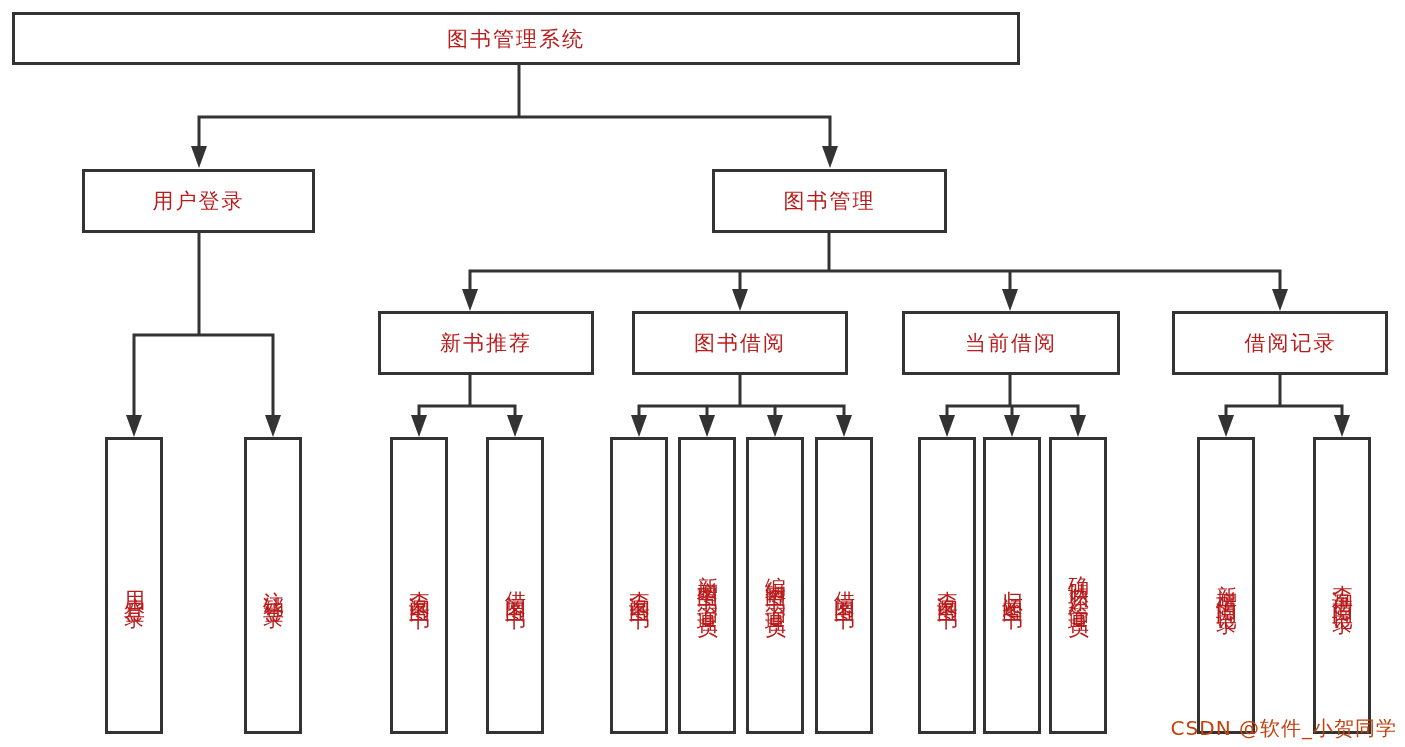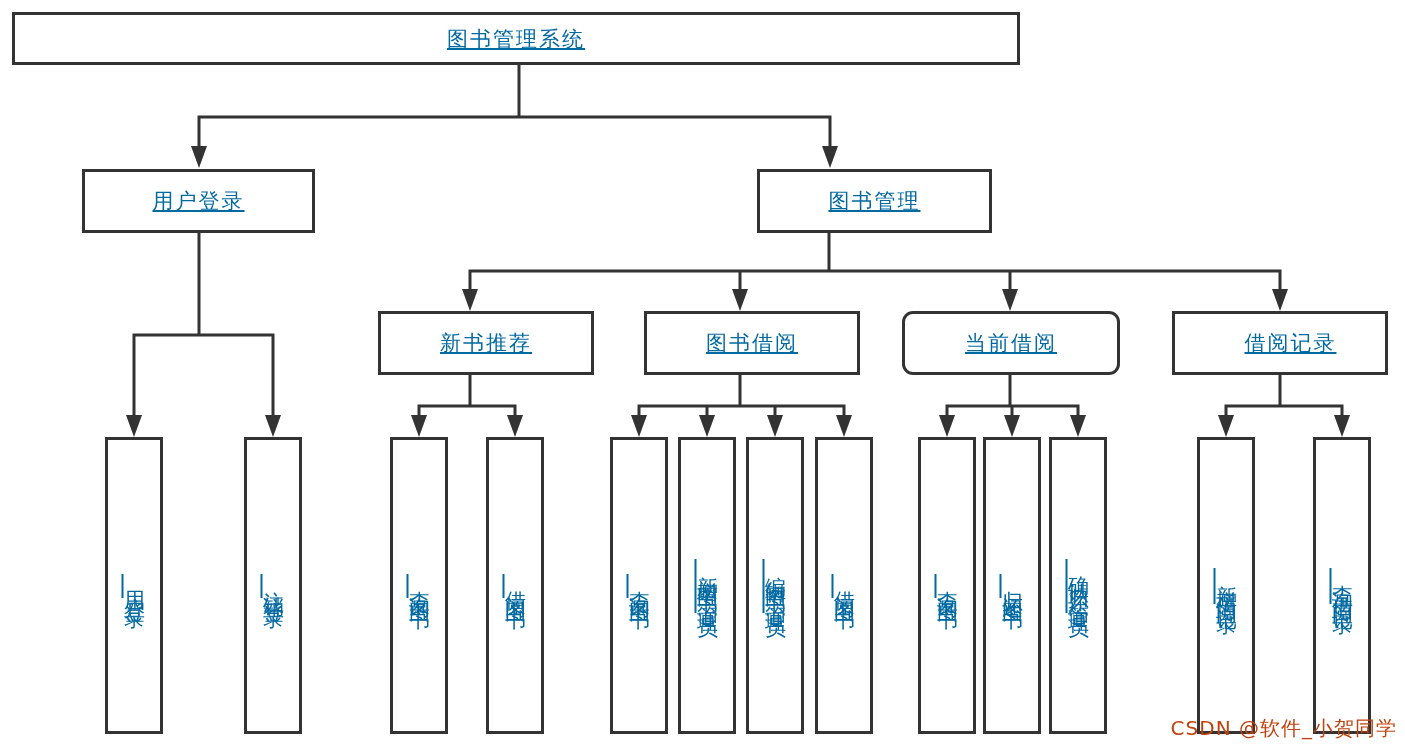--- a/index.html
+++ b/index.html
@@ -3,36 +3,36 @@
 <meta charset="utf-8">
 <style>
   html,body{margin:0;padding:0;background:#ffffff;}
   .canvas{
     position:relative;width:1405px;height:747px;background:#ffffff;
     overflow:hidden;font-family:"DejaVu Sans","Liberation Sans",sans-serif;
   }
   .wires{position:absolute;left:0;top:0;z-index:1;}
   .node{
     position:absolute;box-sizing:border-box;background:#ffffff;
-    border:3px solid #333333;color:#0369a1;z-index:2;
-    display:flex;align-items:center;justify-content:center;text-decoration:underline;
+    border:3px solid #333333;color:#b91c1c;z-index:2;
+    display:flex;align-items:center;justify-content:center;
   }
   .hnode{font-size:21px;letter-spacing:2px;white-space:nowrap;}
   .leaf{
     width:58px;top:437px;height:297px;
     writing-mode:vertical-rl;text-orientation:mixed;
     font-size:21px;letter-spacing:6px;line-height:1;
   }
   
   .b-root{left:12px;top:12px;width:1008px;height:53px;}
   .b-login{left:82px;top:169px;width:233px;height:64px;}
-  .b-mgmt{left:712px;top:169px;width:235px;height:64px;margin-left:45px;}
+  .b-mgmt{left:712px;top:169px;width:235px;height:64px;}
   .b-g0{left:362px;top:311px;width:216px;height:64px;margin-left:16px;}
-  .b-g1{left:632px;top:311px;width:216px;height:64px;margin-left:12px;}
-  .b-g2{left:902px;top:311px;width:218px;height:64px;border-radius:11px;}
+  .b-g1{left:632px;top:311px;width:216px;height:64px;}
+  .b-g2{left:902px;top:311px;width:218px;height:64px;}
   .b-g3{left:1172px;top:311px;width:216px;height:64px;padding-left:21px;}
   
   .l-0{left:105px;} .l-1{left:244px;}
   .l-2{left:390px;} .l-3{left:486px;}
   .l-4{left:610px;} .l-5{left:678px;} .l-6{left:746px;} .l-7{left:815px;}
   .l-8{left:918px;} .l-9{left:983px;} .l-10{left:1049px;}
   .l-11{left:1197px;} .l-12{left:1313px;}
   .watermark{
     position:absolute;right:8px;bottom:5px;z-index:5;
     font-size:20px;color:#c2410c;letter-spacing:1px;white-space:nowrap;

